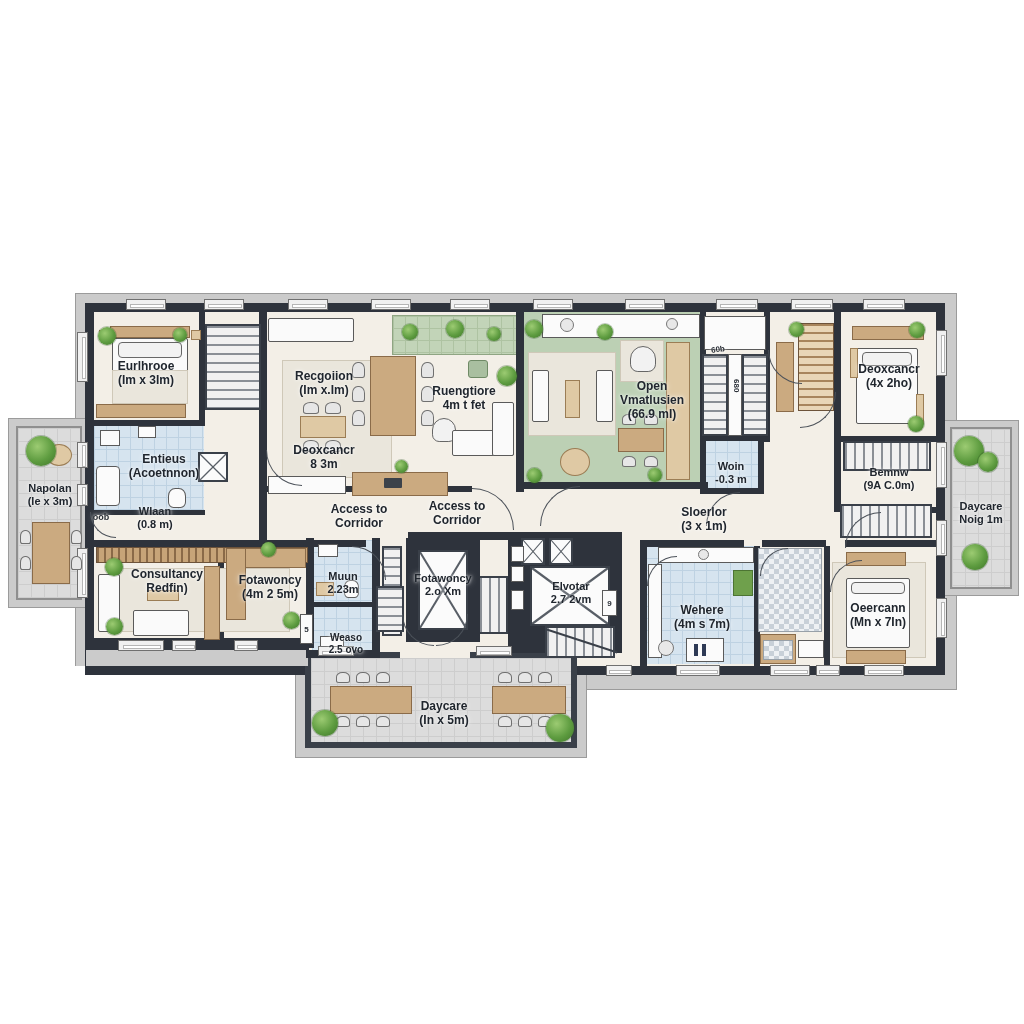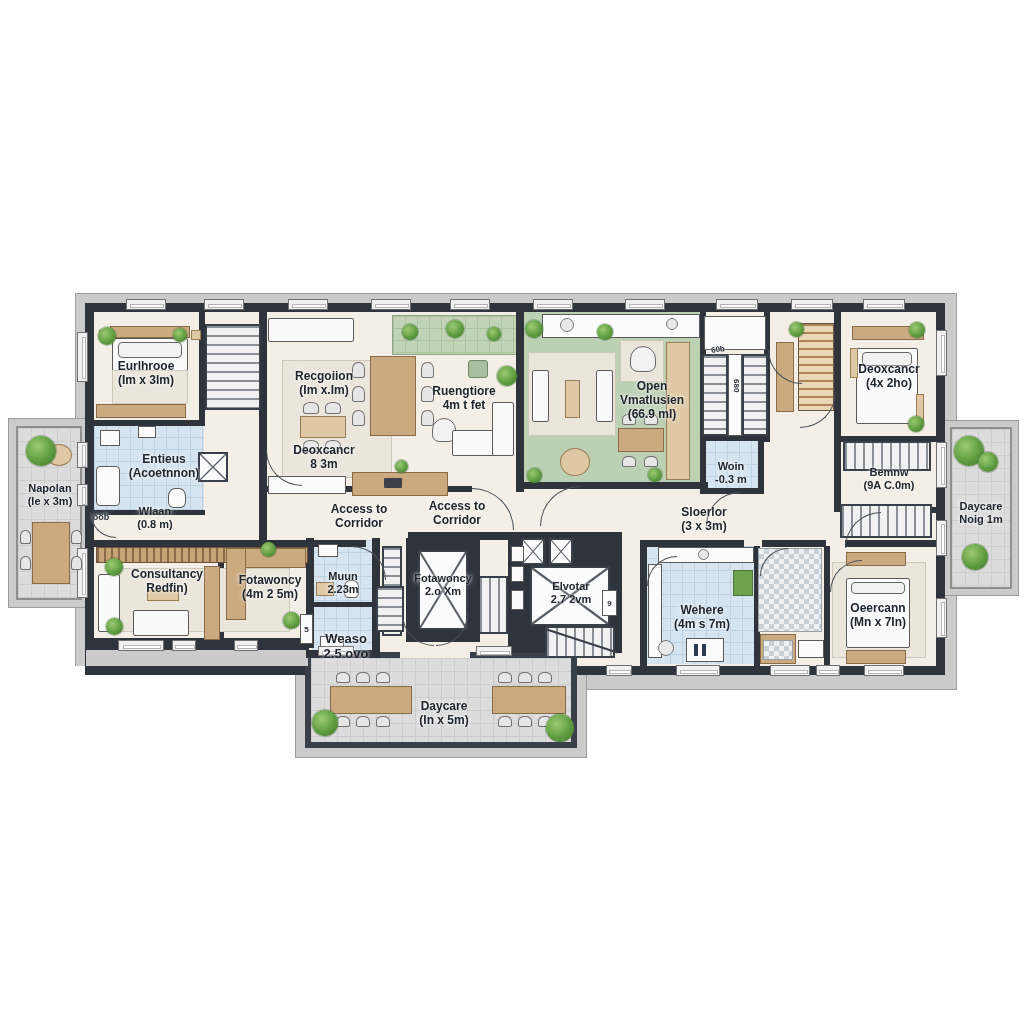--- a/index.html
+++ b/index.html
@@ -397,21 +397,21 @@
     <span class="d">Redfin)</span>
   </div>
   <div class="lbl" style="left:228px;top:574px;width:84px;">
     <span>Fotawoncy</span>
     <span class="d">(4m 2 5m)</span>
   </div>
   <div class="lbl" style="left:314px;top:570px;width:58px;font-size:11px;">
     <span>Muun</span>
     <span class="d">2.23m</span>
   </div>
-  <div class="lbl" style="left:314px;top:632px;width:64px;font-size:13px;">
+  <div class="lbl" style="left:314px;top:632px;width:64px;font-size:10px;">
     <span>Weaso</span>
     <span class="d">2.5 ovo</span>
   </div>
   <div class="lbl" style="left:410px;top:572px;width:66px;font-size:11px;">
     <span>Fotawoncy</span>
     <span class="d">2.o Xm</span>
   </div>
   <div class="lbl" style="left:538px;top:580px;width:66px;font-size:11px;">
     <span>Elvotar</span>
     <span class="d">2.7 2vm</span>
@@ -431,21 +431,21 @@
   <div class="lbl" style="left:320px;top:503px;width:78px;">
     <span>Access to</span>
     <span class="d">Corridor</span>
   </div>
   <div class="lbl" style="left:418px;top:500px;width:78px;">
     <span>Access to</span>
     <span class="d">Corridor</span>
   </div>
   <div class="lbl" style="left:658px;top:506px;width:92px;">
     <span>Sloerlor</span>
-    <span class="d">(3 x 3m)</span>
+    <span class="d">(3 x 1m)</span>
   </div>
   <div class="lbl tiny" style="left:702px;top:345px;width:32px;font-size:8px;transform:rotate(-8deg);">
     <span>60b</span>
   </div>
   <div class="lbl tiny" style="left:729px;top:366px;width:12px;font-size:8px;writing-mode:vertical-rl;height:40px;">
     <span>680</span>
   </div>
 
 </div>
 

